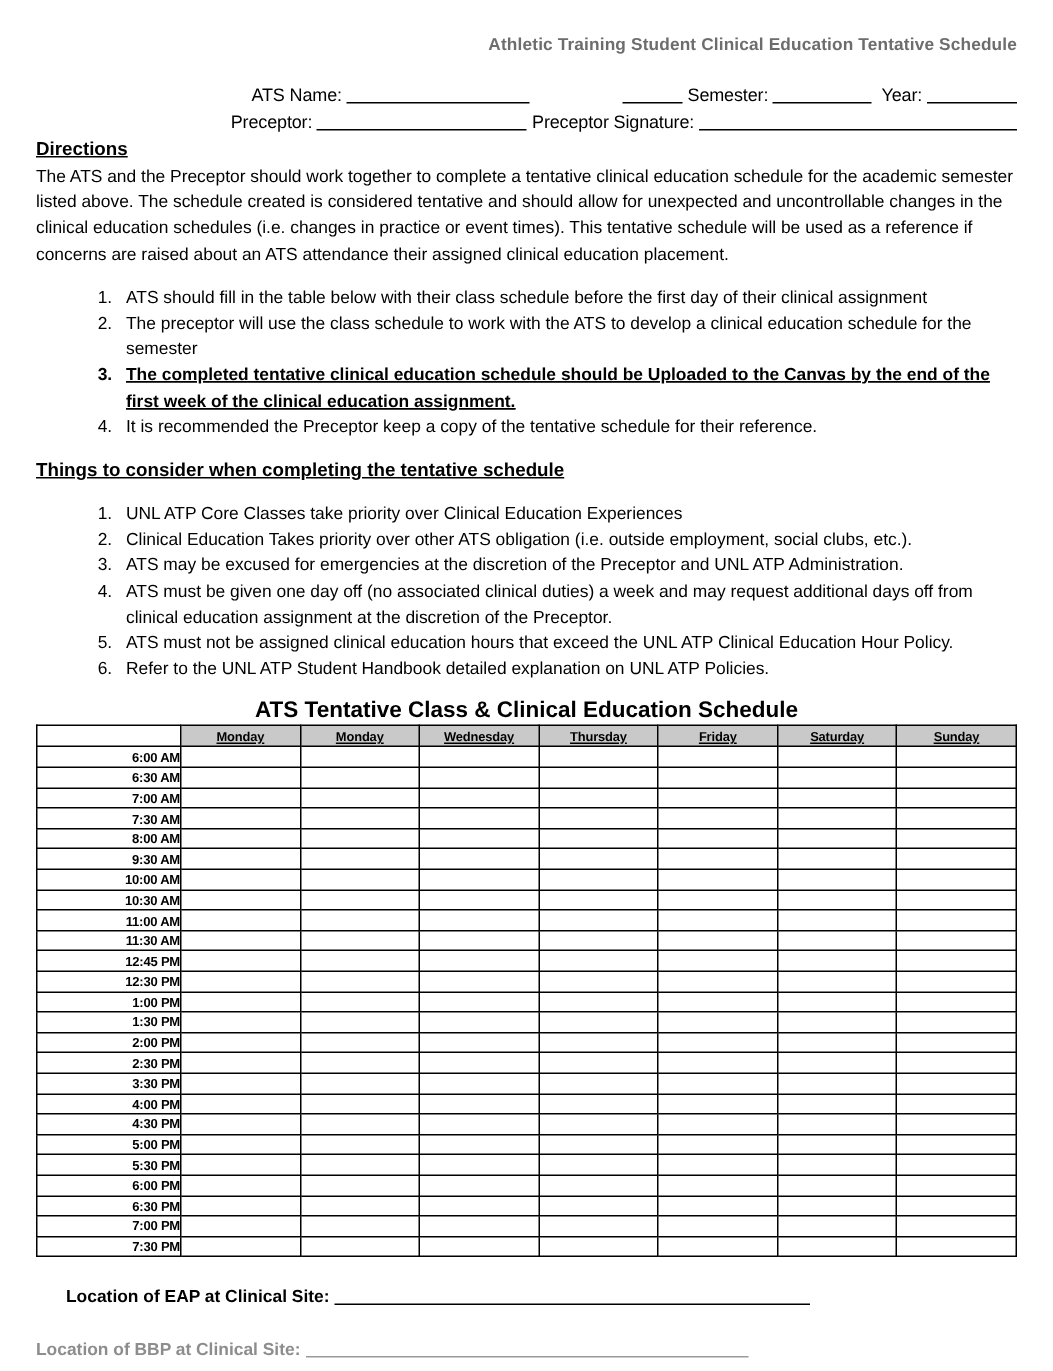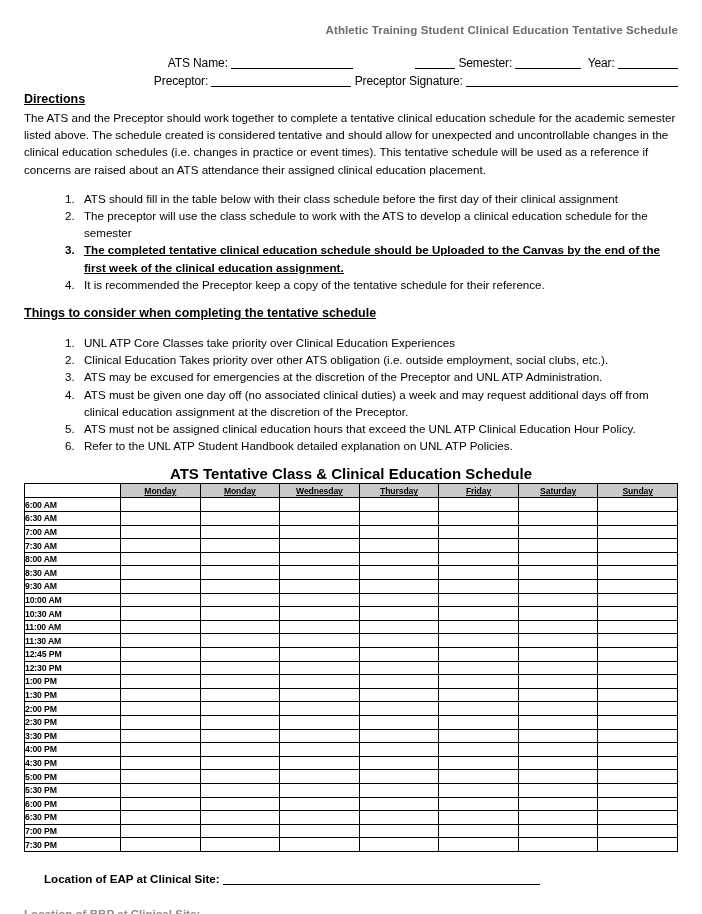--- a/index.html
+++ b/index.html
@@ -111,21 +111,21 @@
     letter-spacing: -.1px;
     text-decoration: underline;
   }
   table.sched thead th.corner {
     background: #ffffff;
   }
   col.timecol { width: 96px; }
   td.timecell {
     font-size: 8.7px;
     font-weight: bold;
-    text-align: left;
+    text-align: right;
     padding-right: 28px;
     letter-spacing: -.15px;
     white-space: nowrap;
   }
   .footer-lines {
     margin-top: 20px;
     font-size: 11.6px;
     font-weight: bold;
   }
   .foot-eap { color: #000; padding-left: 20px; }
@@ -248,30 +248,20 @@
           <td class="timecell">8:00 AM</td>
           <td></td>
           <td></td>
           <td></td>
           <td></td>
           <td></td>
           <td></td>
           <td></td>
         </tr>
         <tr>
-          <td class="timecell">8:30 AM</td>
-          <td></td>
-          <td></td>
-          <td></td>
-          <td></td>
-          <td></td>
-          <td></td>
-          <td></td>
-        </tr>
-        <tr>
           <td class="timecell">9:30 AM</td>
           <td></td>
           <td></td>
           <td></td>
           <td></td>
           <td></td>
           <td></td>
           <td></td>
         </tr>
         <tr>

